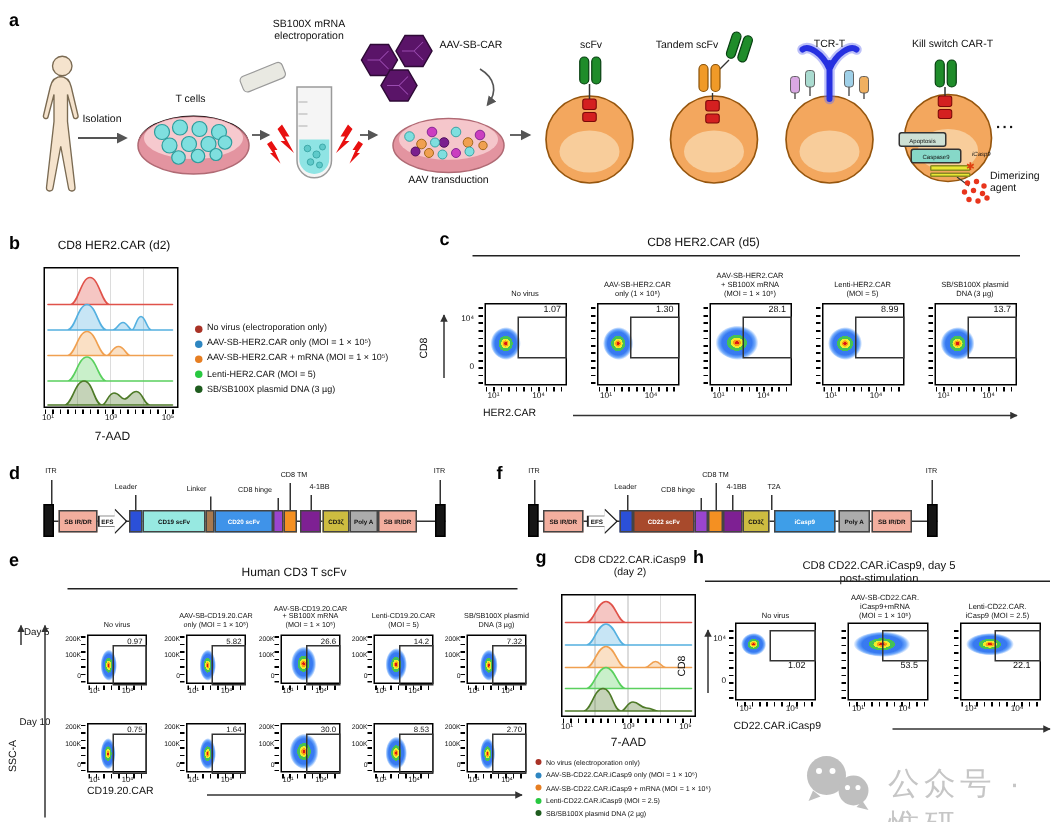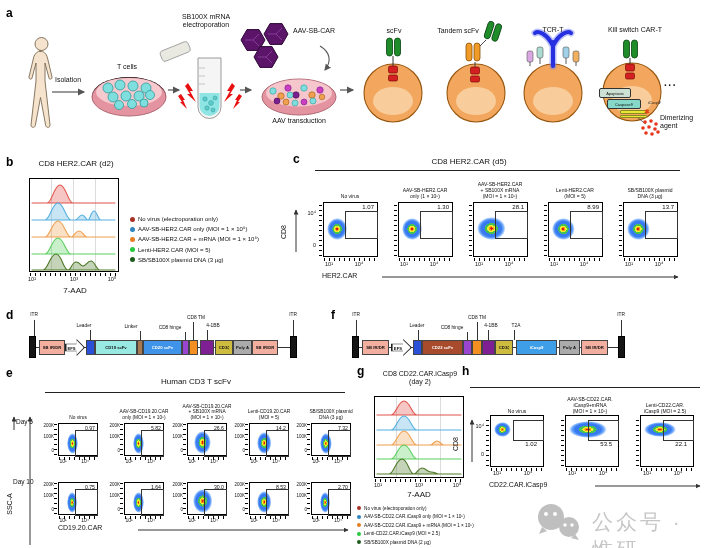--- a/index.html
+++ b/index.html
@@ -551,20 +551,21 @@
         <span class="dot" style="background: rgb(40, 200, 64);"></span>
         <span>Lenti-CD22.CAR.iCasp9 (MOI = 2.5)</span>
       </div>
     <div class="li">
         <span class="dot" style="background: rgb(30, 92, 30);"></span>
         <span>SB/SB100X plasmid DNA (2 µg)</span>
       </div>
   </div>
 
   <div class="pl" style="left:462px;top:364px">h</div>
+  <span class="t c" style="left:586px;top:373px;font-size:7.5px">CD8 CD22.CAR.iCasp9, day 5 post-stimulation</span>
   <div class="rule" style="left:470px;top:387px;width:230px"></div>
   <div class="hdr" style="left:480px;top:391px;width:74px;height:23px">No virus</div>
   <div class="hdr" style="left:553px;top:391px;width:74px;height:23px">AAV-SB-CD22.CAR.
 iCasp9+mRNA
 (MOI = 1 × 10⁵)</div>
   <div class="hdr" style="left:628px;top:391px;width:74px;height:23px">Lenti-CD22.CAR.
 iCasp9 (MOI = 2.5)</div>
   <div class="fp" style="left:490px;top:415px;width:54px;height:52px">
     <div class="blob" style="left:3px;top:6px;width:20px;height:15px"></div>
     <div class="gate" style="left:22px;top:4px;width:29px;height:19px"></div>

